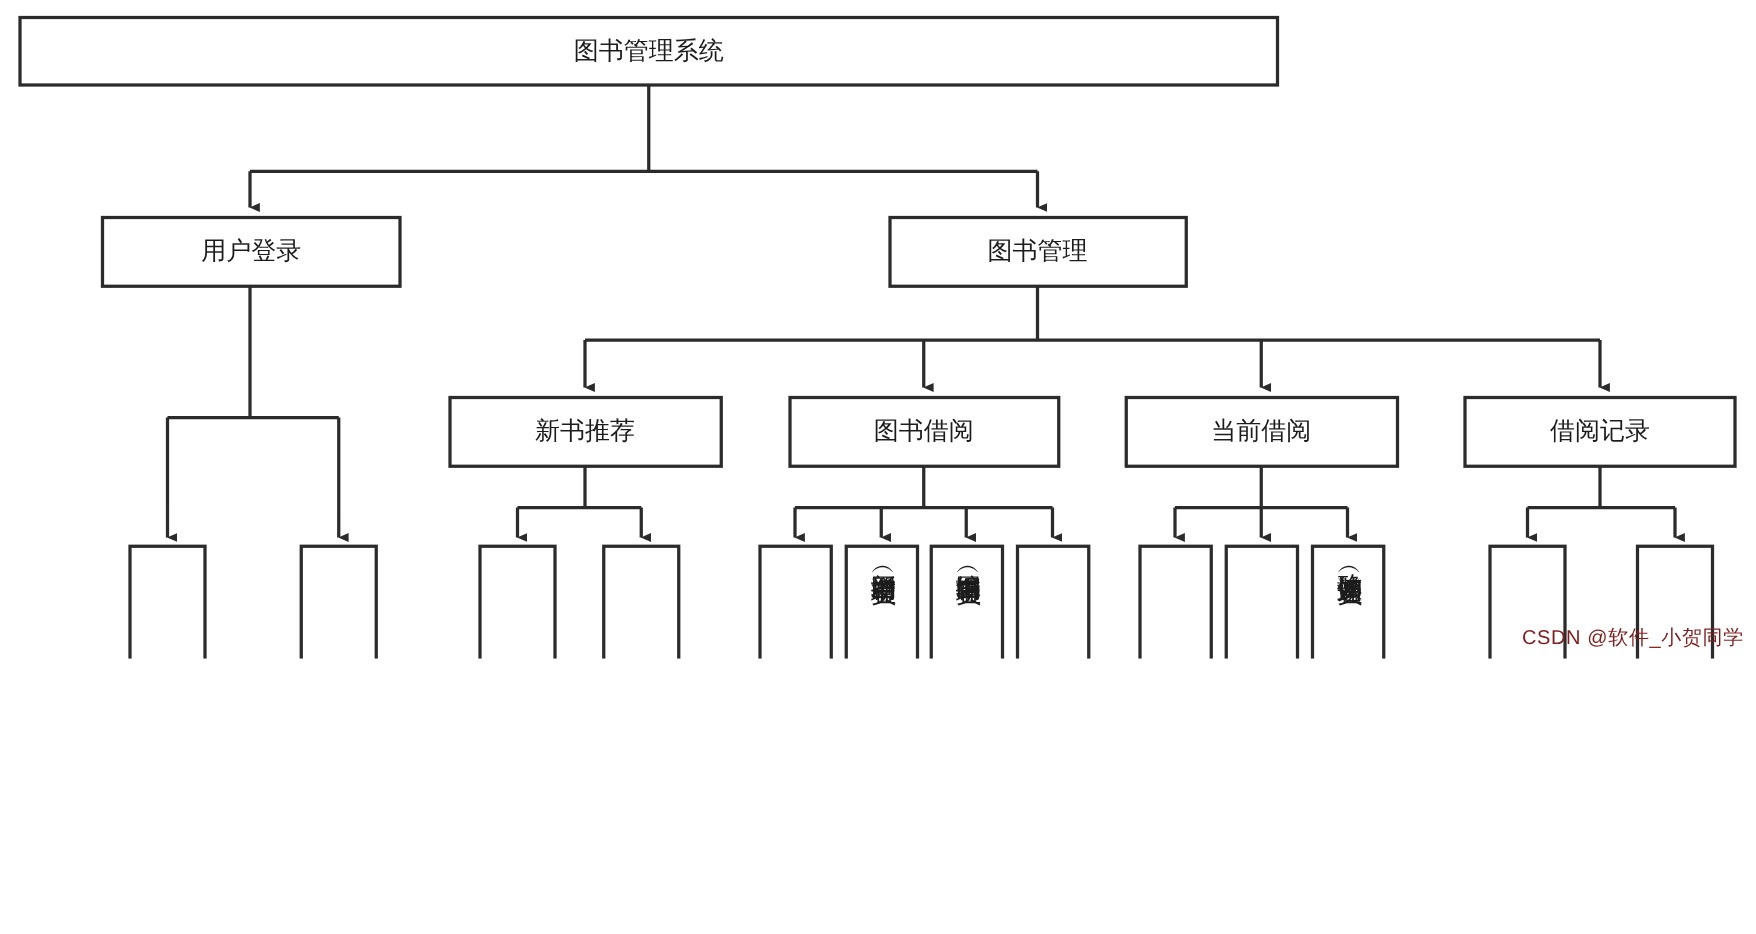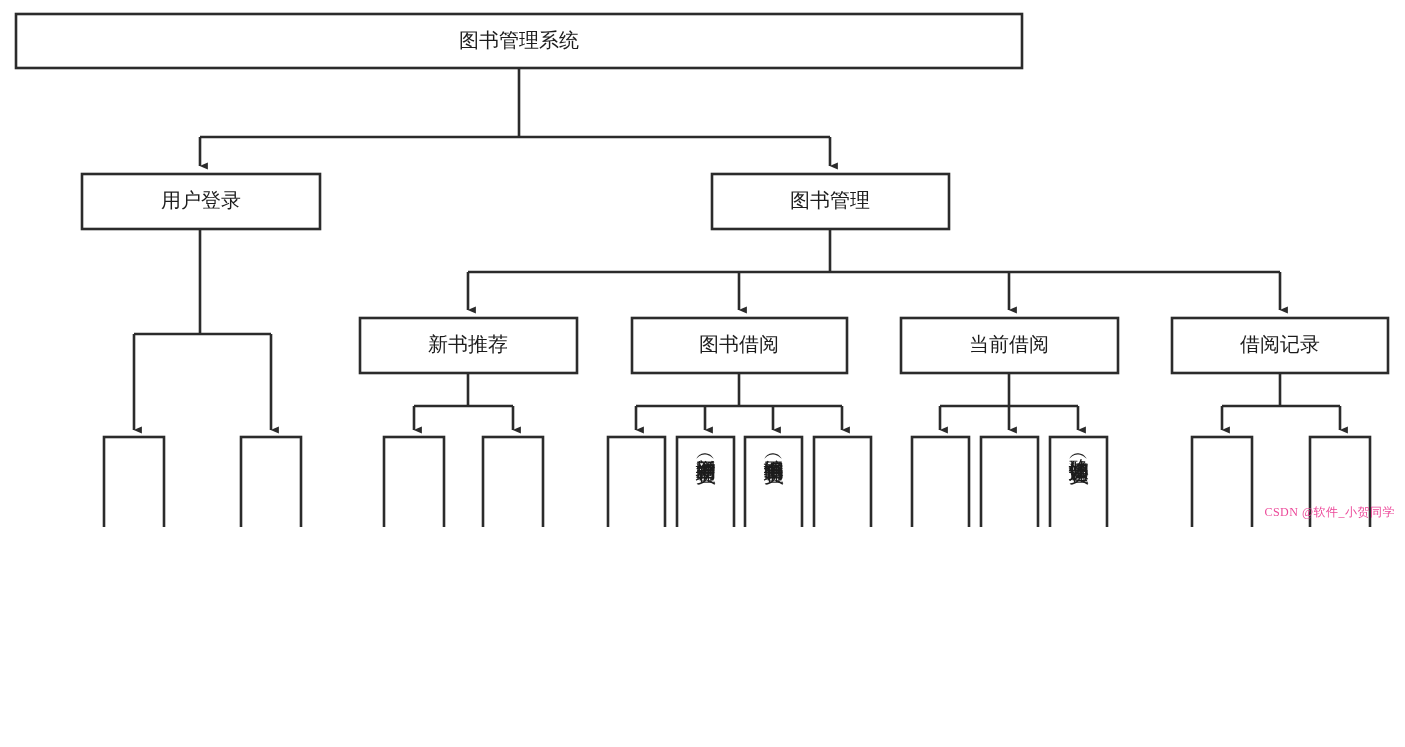--- a/index.html
+++ b/index.html
@@ -2,22 +2,22 @@
 <html><head>
 <meta charset="utf-8">
 <style>
   html,body{margin:0;padding:0;background:#ffffff;}
   body{font-family:"Liberation Sans","DejaVu Sans",sans-serif;}
   #stage{position:relative;width:1405px;height:527px;background:#fff;overflow:hidden;}
   svg{position:absolute;left:0;top:0;width:1405px;height:747px;}
   .node-box{fill:#ffffff;stroke:#2b2b2b;stroke-width:2.6;}
   .link{stroke:#2b2b2b;stroke-width:2.6;fill:none;stroke-linecap:butt;}
   .node-label{font-family:"Liberation Sans","DejaVu Sans",sans-serif;fill:#1c1c1c;font-size:20px;text-anchor:middle;dominant-baseline:middle;}
-  .wm{position:absolute;right:10px;bottom:6px;font-size:12px;color:#ec4899;letter-spacing:.5px;
-      font-family:Liberation Serif, serif;white-space:nowrap;}
+  .wm{position:absolute;right:10px;bottom:6px;font-size:16px;color:#7f1d1d;letter-spacing:.5px;
+      font-family:Liberation Sans, sans-serif;white-space:nowrap;}
   .vtext{writing-mode:vertical-rl;text-orientation:upright;display:block;
          font-size:20px;line-height:1.18;color:#1c1c1c;letter-spacing:1px;
          font-family:"Liberation Sans","DejaVu Sans",sans-serif;}
   .leaf-ht{position:absolute;display:flex;align-items:flex-start;justify-content:center;
            box-sizing:border-box;pointer-events:none;}
   .leaf-ht.mid{align-items:center;}
 </style>
 </head>
 <body>
 

